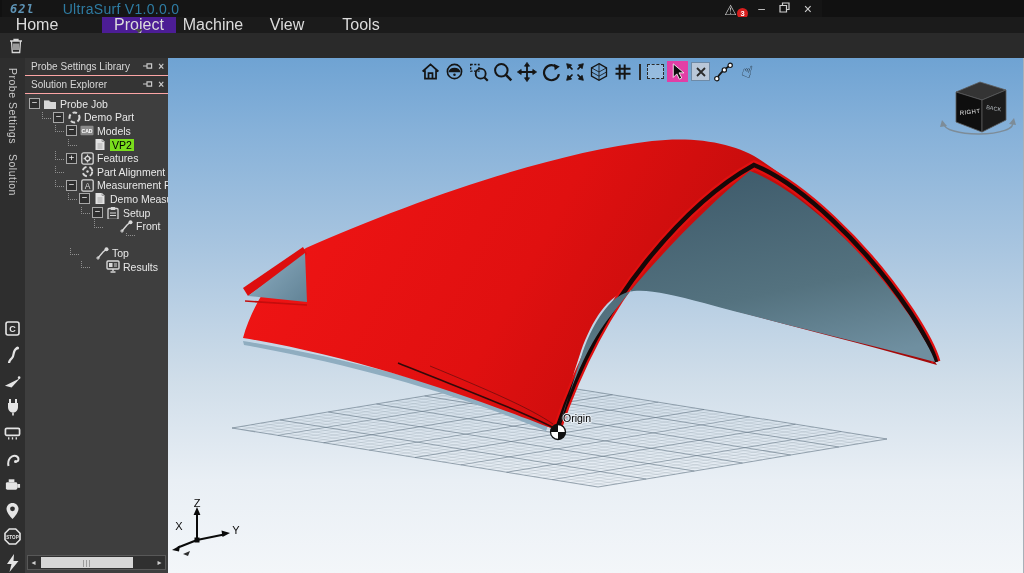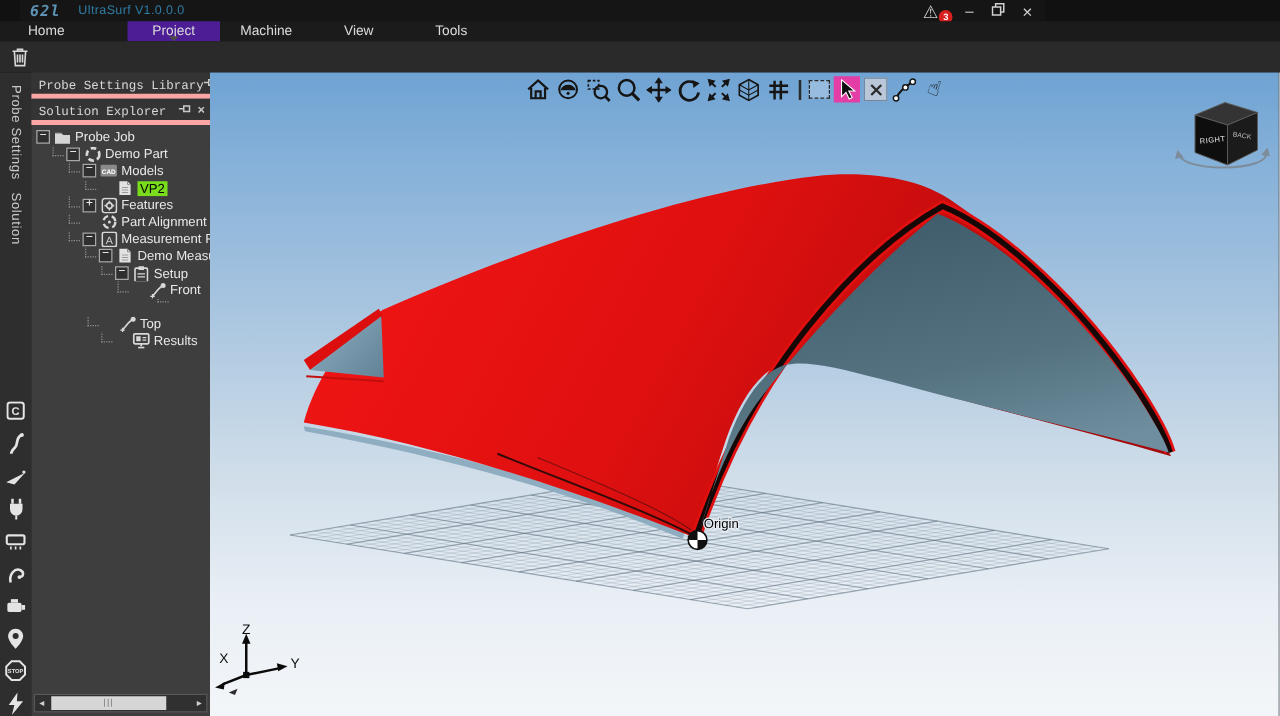--- a/index.html
+++ b/index.html
@@ -1,42 +1,42 @@
 <!DOCTYPE html>
 <html><head>
 <meta charset="utf-8">
 <style>
   html,body{margin:0;padding:0;background:#111;}
   body{width:1024px;height:573px;position:relative;overflow:hidden;
        font-family:"Liberation Sans","DejaVu Sans",sans-serif;-webkit-font-smoothing:antialiased;}
   
-  #titlebar{position:absolute;left:16px;top:0;width:820px;height:17px;background:#151515;display:flex;align-items:center;}
+  #titlebar{position:absolute;left:2px;top:0;width:820px;height:17px;background:#151515;display:flex;align-items:center;}
   #logo{font-family:"DejaVu Sans Mono",monospace;font-weight:bold;font-style:italic;color:#5d93b5;font-size:12px;margin-left:8px;letter-spacing:1px;}
-  #apptitle{color:#2e7ca3;font-size:10px;margin-left:14px;letter-spacing:.3px;}
+  #apptitle{color:#2e7ca3;font-size:14px;margin-left:28px;letter-spacing:.3px;}
   #winbtns{margin-left:auto;display:flex;align-items:center;gap:14px;margin-right:10px;}
   #notif{position:relative;width:20px;height:16px;}
   #notif .tri{color:#cfcfcf;font-size:14px;line-height:16px;}
   #badge{position:absolute;right:-4px;bottom:-2px;background:#d81f1f;color:#fff;border-radius:50%;width:11px;height:11px;font-size:7.5px;line-height:11px;text-align:center;font-weight:bold;}
   .winbtn{color:#d0d0d0;font-size:12px;line-height:14px;cursor:default;}
   
   #menubar{position:absolute;left:0;top:17px;width:1024px;height:16px;background:#1b1b1b;display:flex;}
-  .menu-item{width:74px;text-align:center;color:#dcdcdc;font-size:11px;line-height:16px;position:relative;}
+  .menu-item{width:74px;text-align:center;color:#dcdcdc;font-size:16px;line-height:16px;position:relative;}
   .menu-item.active{background:#4c1d95;margin-left:28px;}
   .menu-item.active:after{content:"";position:absolute;left:50%;bottom:-4px;margin-left:-4px;border:4px solid transparent;border-top-color:#4b4b4b;}
   
   #toolrow{position:absolute;left:0;top:33px;width:1024px;height:25px;background:#2a2a2a;display:flex;align-items:center;}
   #trash{margin-left:8px;width:18px;height:18px;}
   
   #strip{position:absolute;left:0;top:58px;width:25px;bottom:0;background:#2e2e2e;display:flex;flex-direction:column;align-items:center;}
   .vtab{writing-mode:vertical-rl;color:#c8c8c8;font-size:10.5px;margin-top:10px;letter-spacing:.5px;}
   #striptools{margin-top:auto;display:flex;flex-direction:column;gap:9px;align-items:center;padding-bottom:2px;}
   .striptool{width:17px;height:17px;display:flex;align-items:center;justify-content:center;}
   
   #panel{position:absolute;left:25px;top:58px;width:143px;bottom:0;background:#3e3e3e;overflow:hidden;}
-  .phead{height:17px;background:#343434;display:flex;align-items:flex-end;color:#d8d8d8;font-size:10px;border-bottom:4px solid #fca5a5;font-family:Liberation Mono, monospace;}
+  .phead{height:17px;background:#343434;display:flex;align-items:center;color:#d8d8d8;font-size:10px;border-bottom:1px solid #fca5a5;}
   .phead .ptitle{margin-left:6px;white-space:nowrap;}
   .phead .picons{margin-left:auto;display:flex;gap:5px;margin-right:4px;align-items:center;}
   .phead .px{color:#c9c9c9;font-size:10px;font-weight:bold;}
   #tree{margin-top:3px;}
   .tree-row{height:13.6px;display:flex;align-items:center;white-space:nowrap;overflow:hidden;}
   .conn{width:8px;height:8px;border-left:1px dotted #909090;border-bottom:1px dotted #909090;margin-right:2px;margin-top:-6px;flex:0 0 auto;}
   .exp{width:9px;height:9px;border:1px solid #a8a8a8;background:#2f2f2f;color:#efefef;font-size:9px;line-height:7px;text-align:center;margin-right:3px;flex:0 0 auto;font-family:"DejaVu Sans Mono",monospace;}
   .exp.none{visibility:hidden;}
   .ticon{width:14px;height:13px;margin-right:3px;flex:0 0 auto;display:flex;align-items:center;justify-content:center;}
   .tlabel{color:#e8e8e8;font-size:10.5px;}

